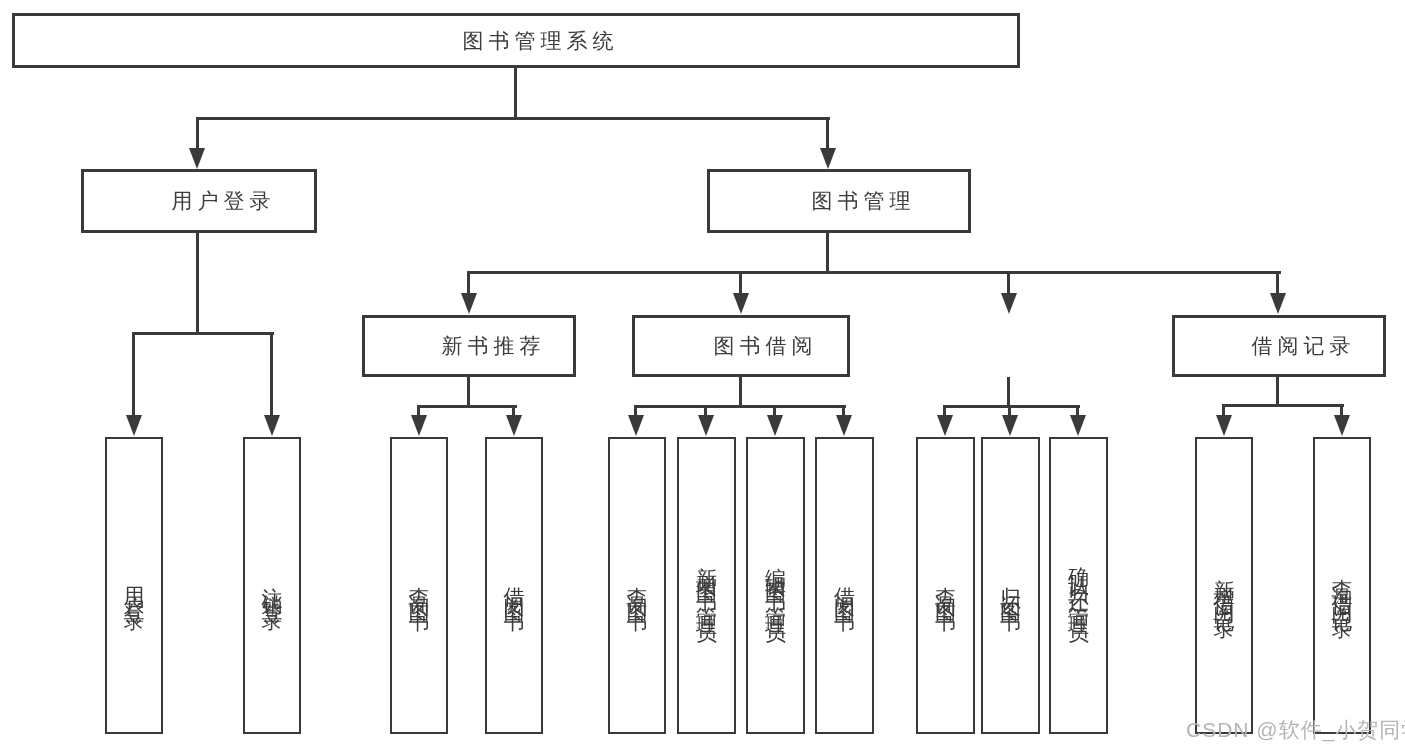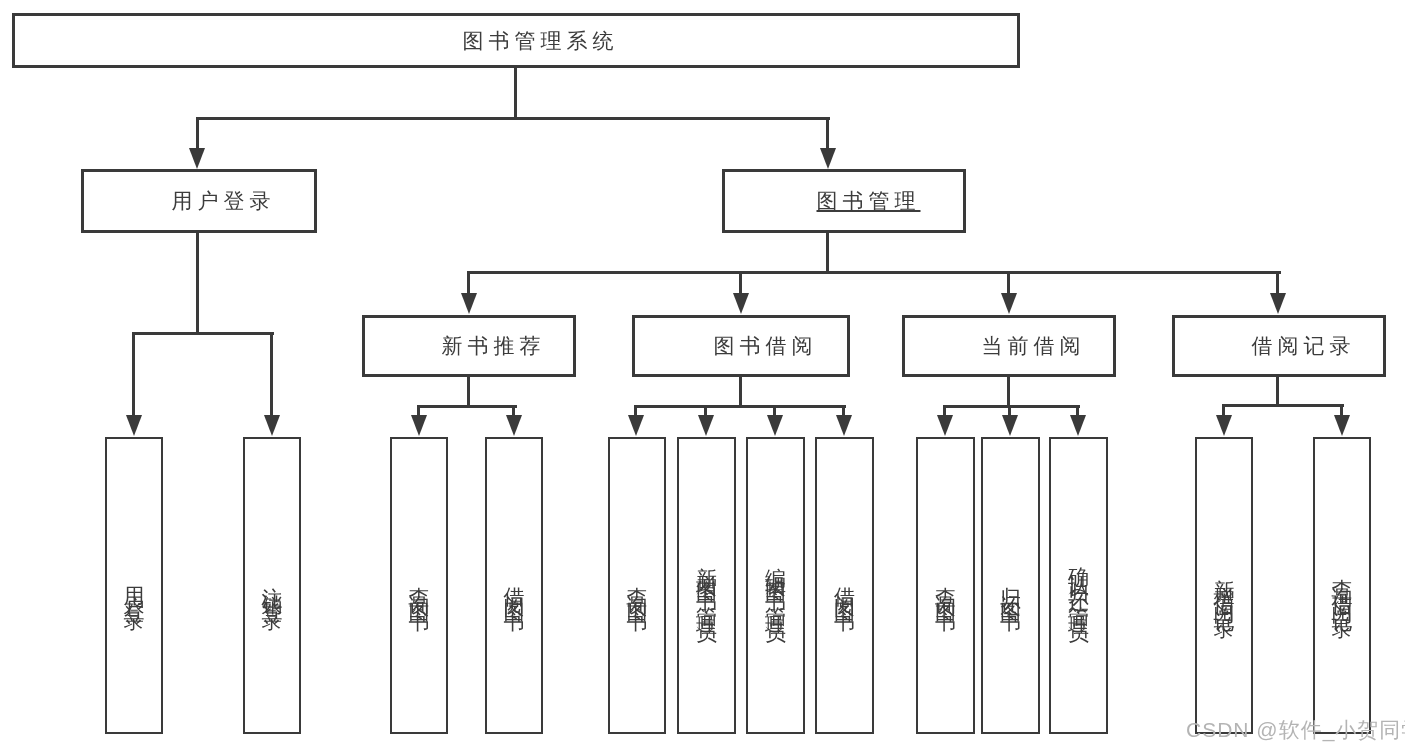--- a/index.html
+++ b/index.html
@@ -34,32 +34,29 @@
 
 <div id="canvas">
 
   <div class="box box-h" style="left:12px; top:13px; width:1008px; height:55px;">
     <span>图书管理系统</span>
   </div>
 
   <div class="box box-h" style="left:81px; top:169px; width:236px; height:64px;">
     <span>用户登录</span>
   </div>
-  <div class="box box-h" style="left:722px; top:169px; width:244px; height:64px;text-decoration:underline;">
+  <div class="box box-h" style="left:707px; top:169px; width:264px; height:64px;">
     <span>图书管理</span>
   </div>
 
   <div class="box box-h" style="left:632px; top:315px; width:218px; height:62px;">
     <span>图书借阅</span>
   </div>
   <div class="box box-h" style="left:362px; top:315px; width:214px; height:62px;">
     <span>新书推荐</span>
-  </div>
-  <div class="box box-h" style="left:902px; top:315px; width:214px; height:62px;">
-    <span>当前借阅</span>
   </div>
   <div class="box box-h" style="left:1172px; top:315px; width:214px; height:62px;">
     <span>借阅记录</span>
   </div>
 
   <div class="box box-v" style="left:105px; top:437px; width:58px; height:297px;">
     <span class="vtxt">用户登录</span>
   </div>
   <div class="box box-v" style="left:243px; top:437px; width:58px; height:297px;">
     <span class="vtxt">注销登录</span>

